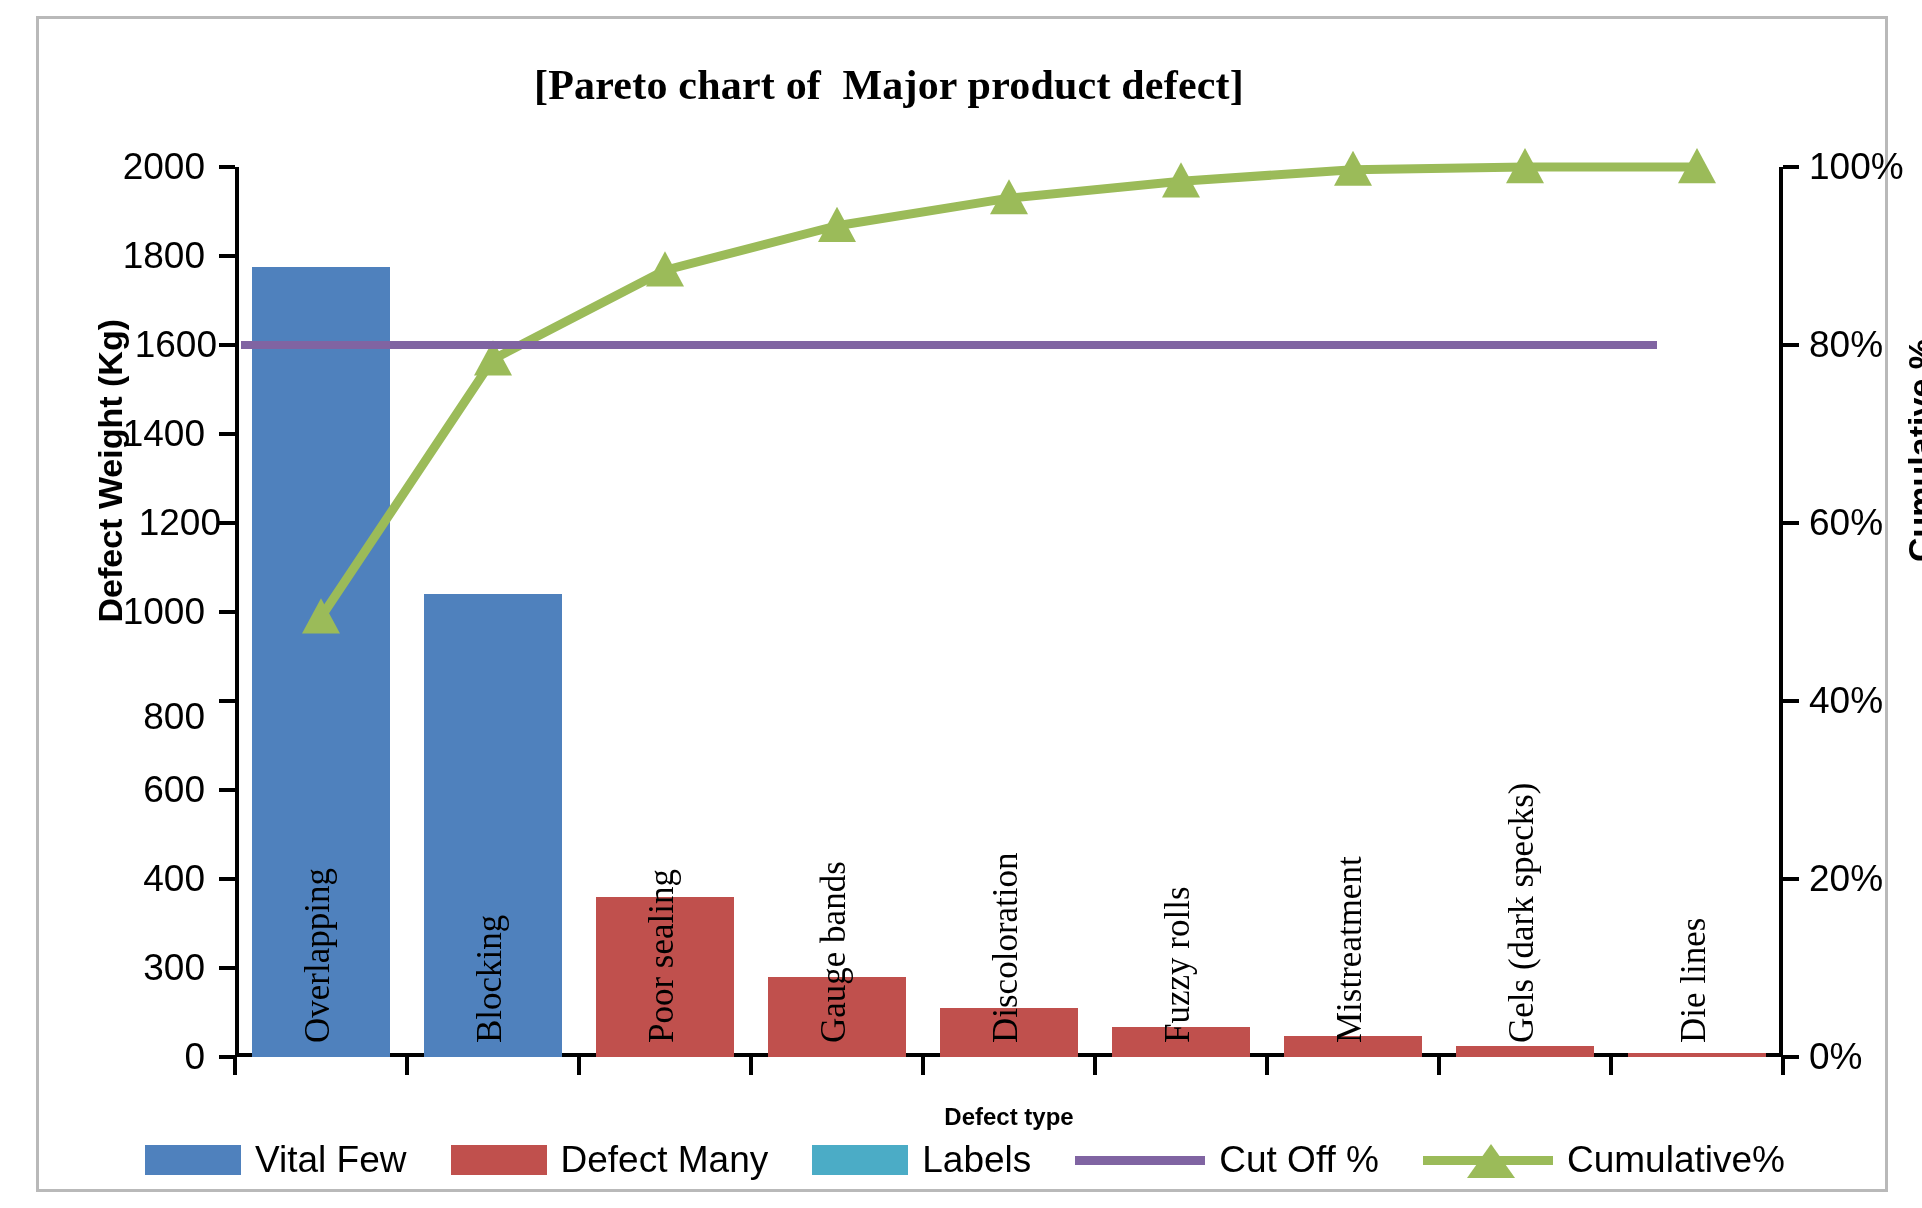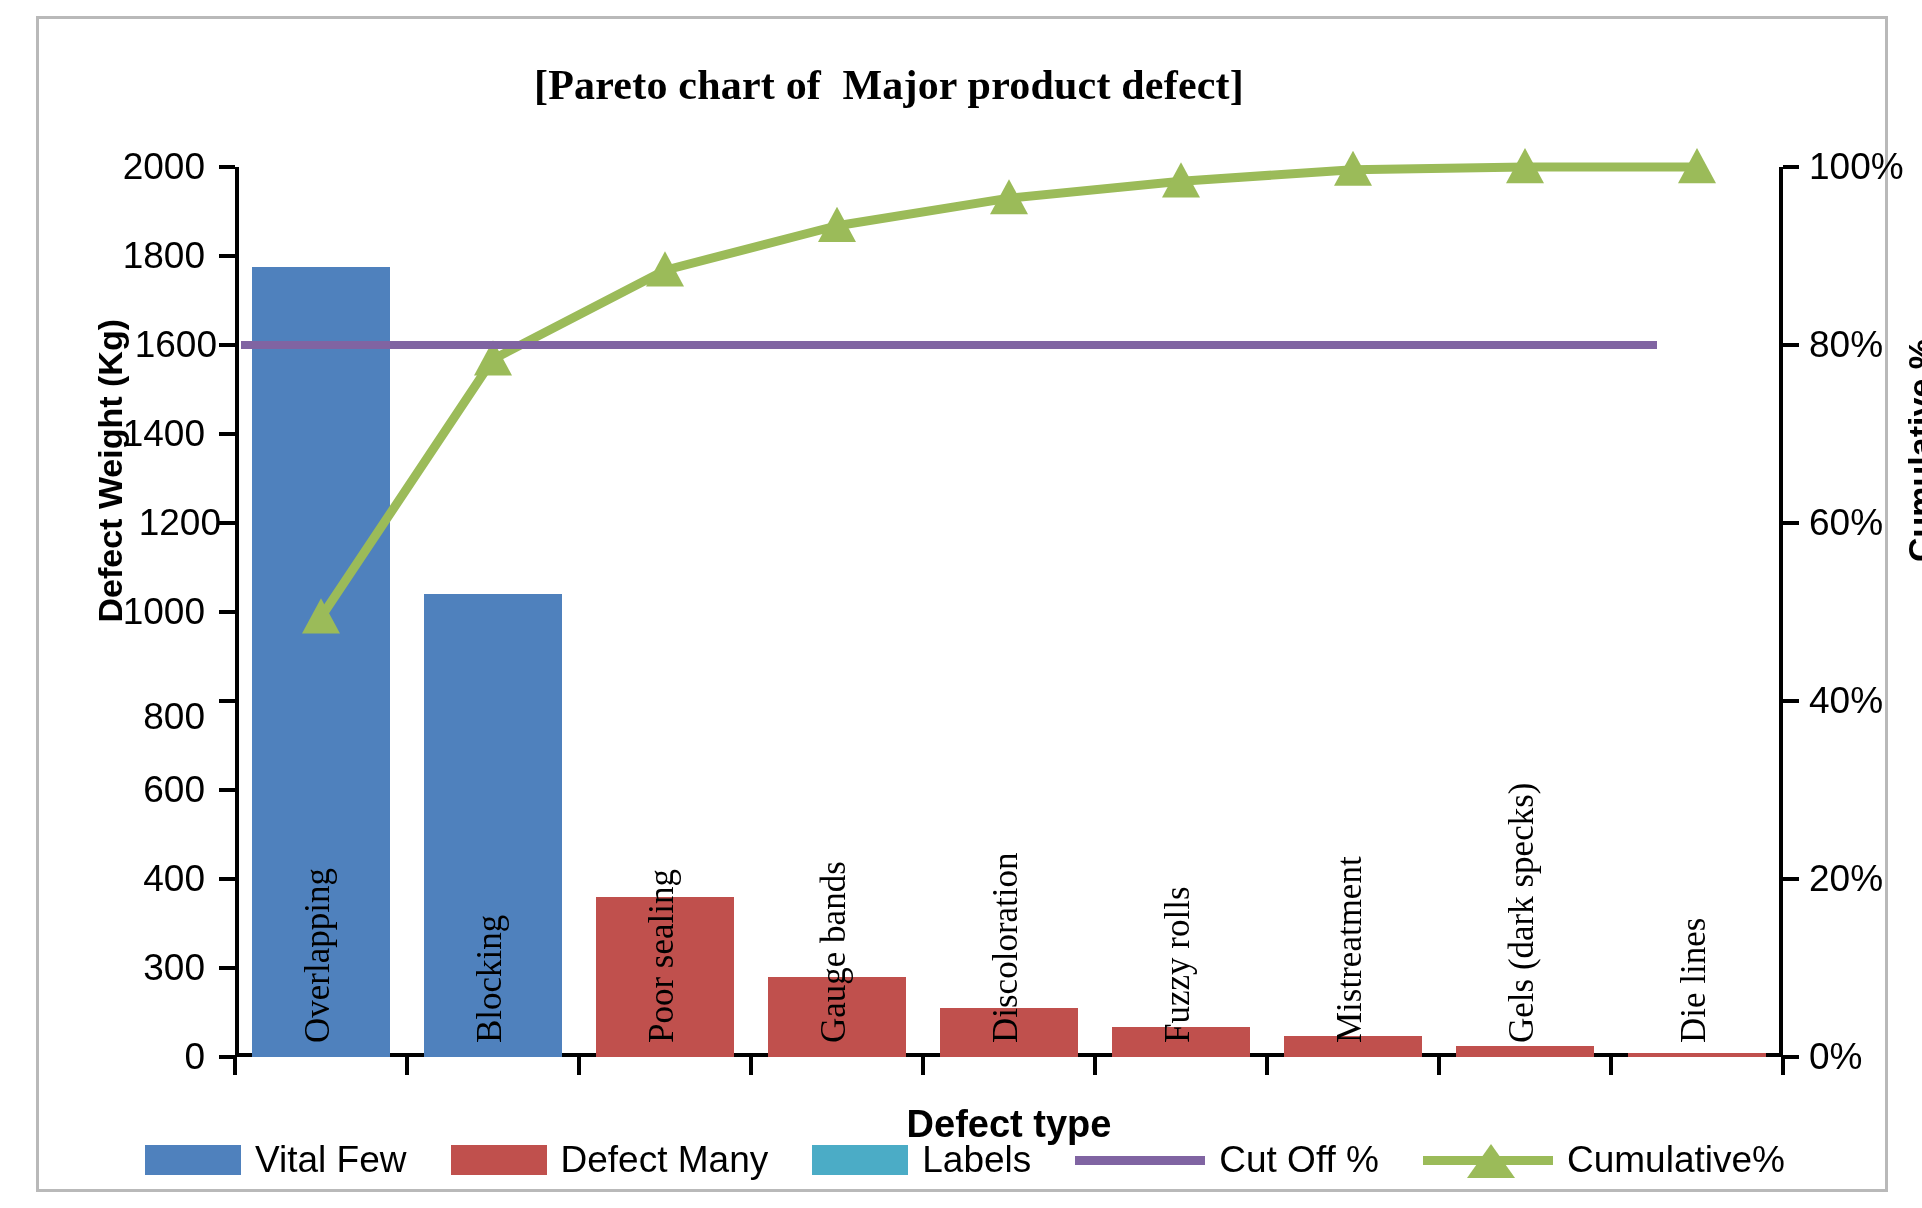--- a/index.html
+++ b/index.html
@@ -73,21 +73,21 @@
     left:1862px;top:320px;
     font-size:34px;font-weight:bold;color:#000;
     transform-origin:left top;
     transform:rotate(-90deg) translate(-100%,0);
     white-space:nowrap;
   }
   #x-title{
     position:absolute;
     left:196px;top:1084px;width:1548px;
     text-align:center;
-    font-size:38px;font-weight:bold;color:#000;
+    font-size:24px;font-weight:bold;color:#000;
   }
   
   .bar{
     position:absolute;bottom:0;
   }
   .bar-label{
     position:absolute;
     bottom:14px;
     font-family:"Liberation Serif", serif;
     font-size:35px;color:#000;

